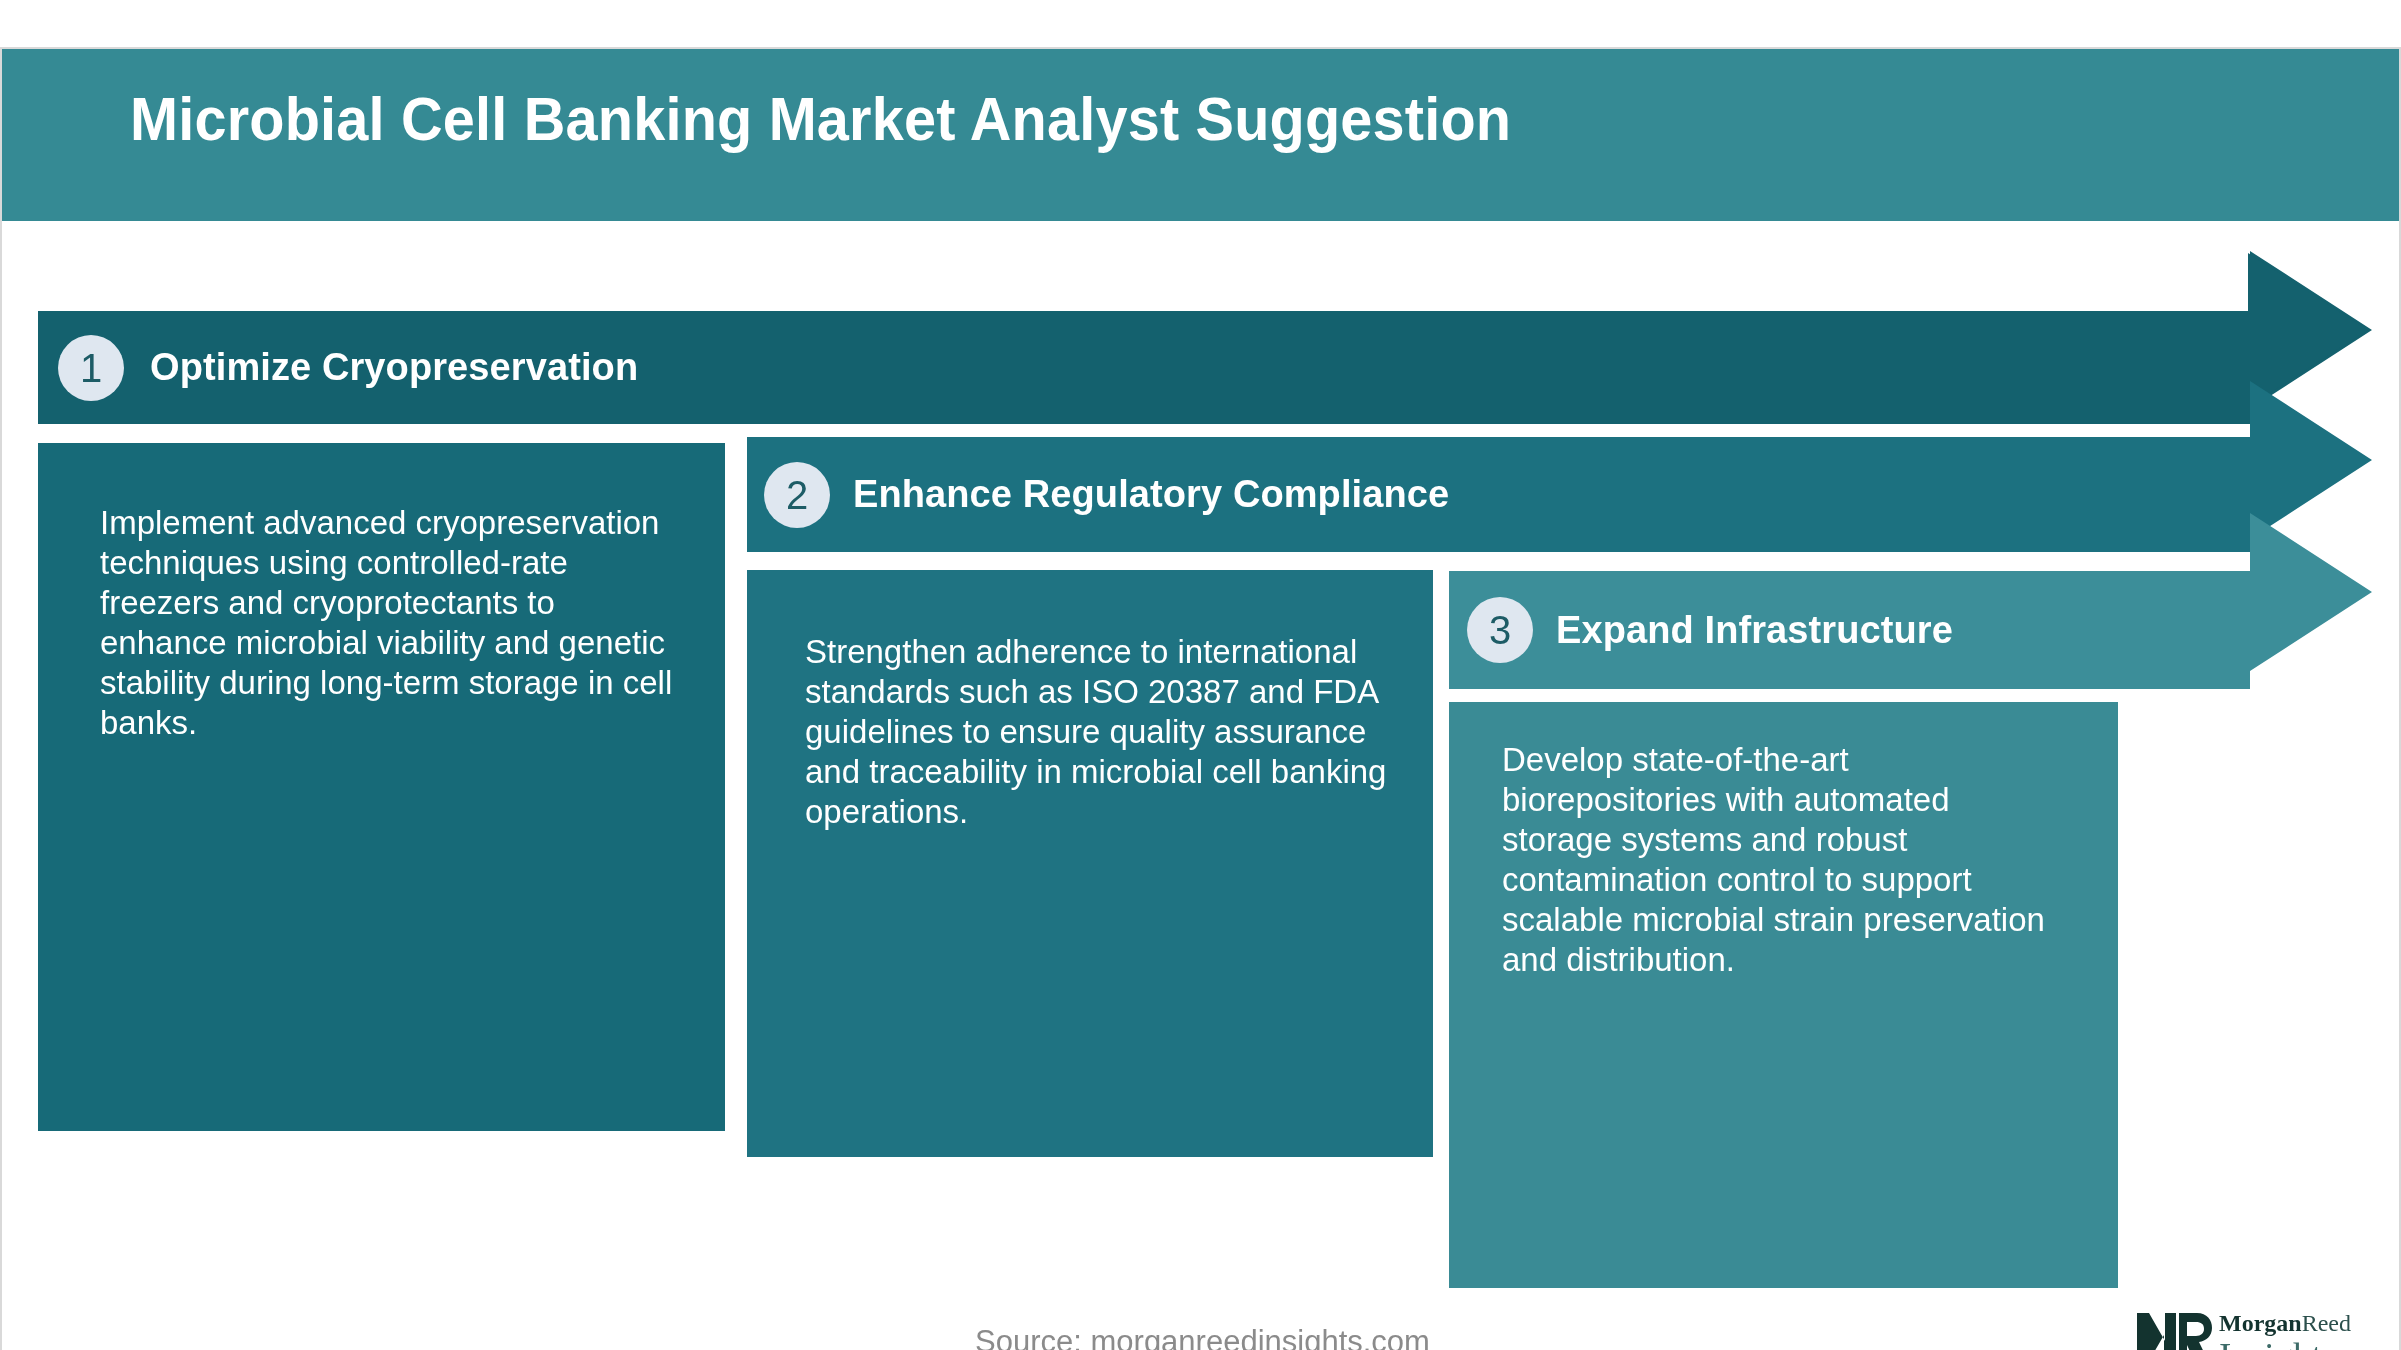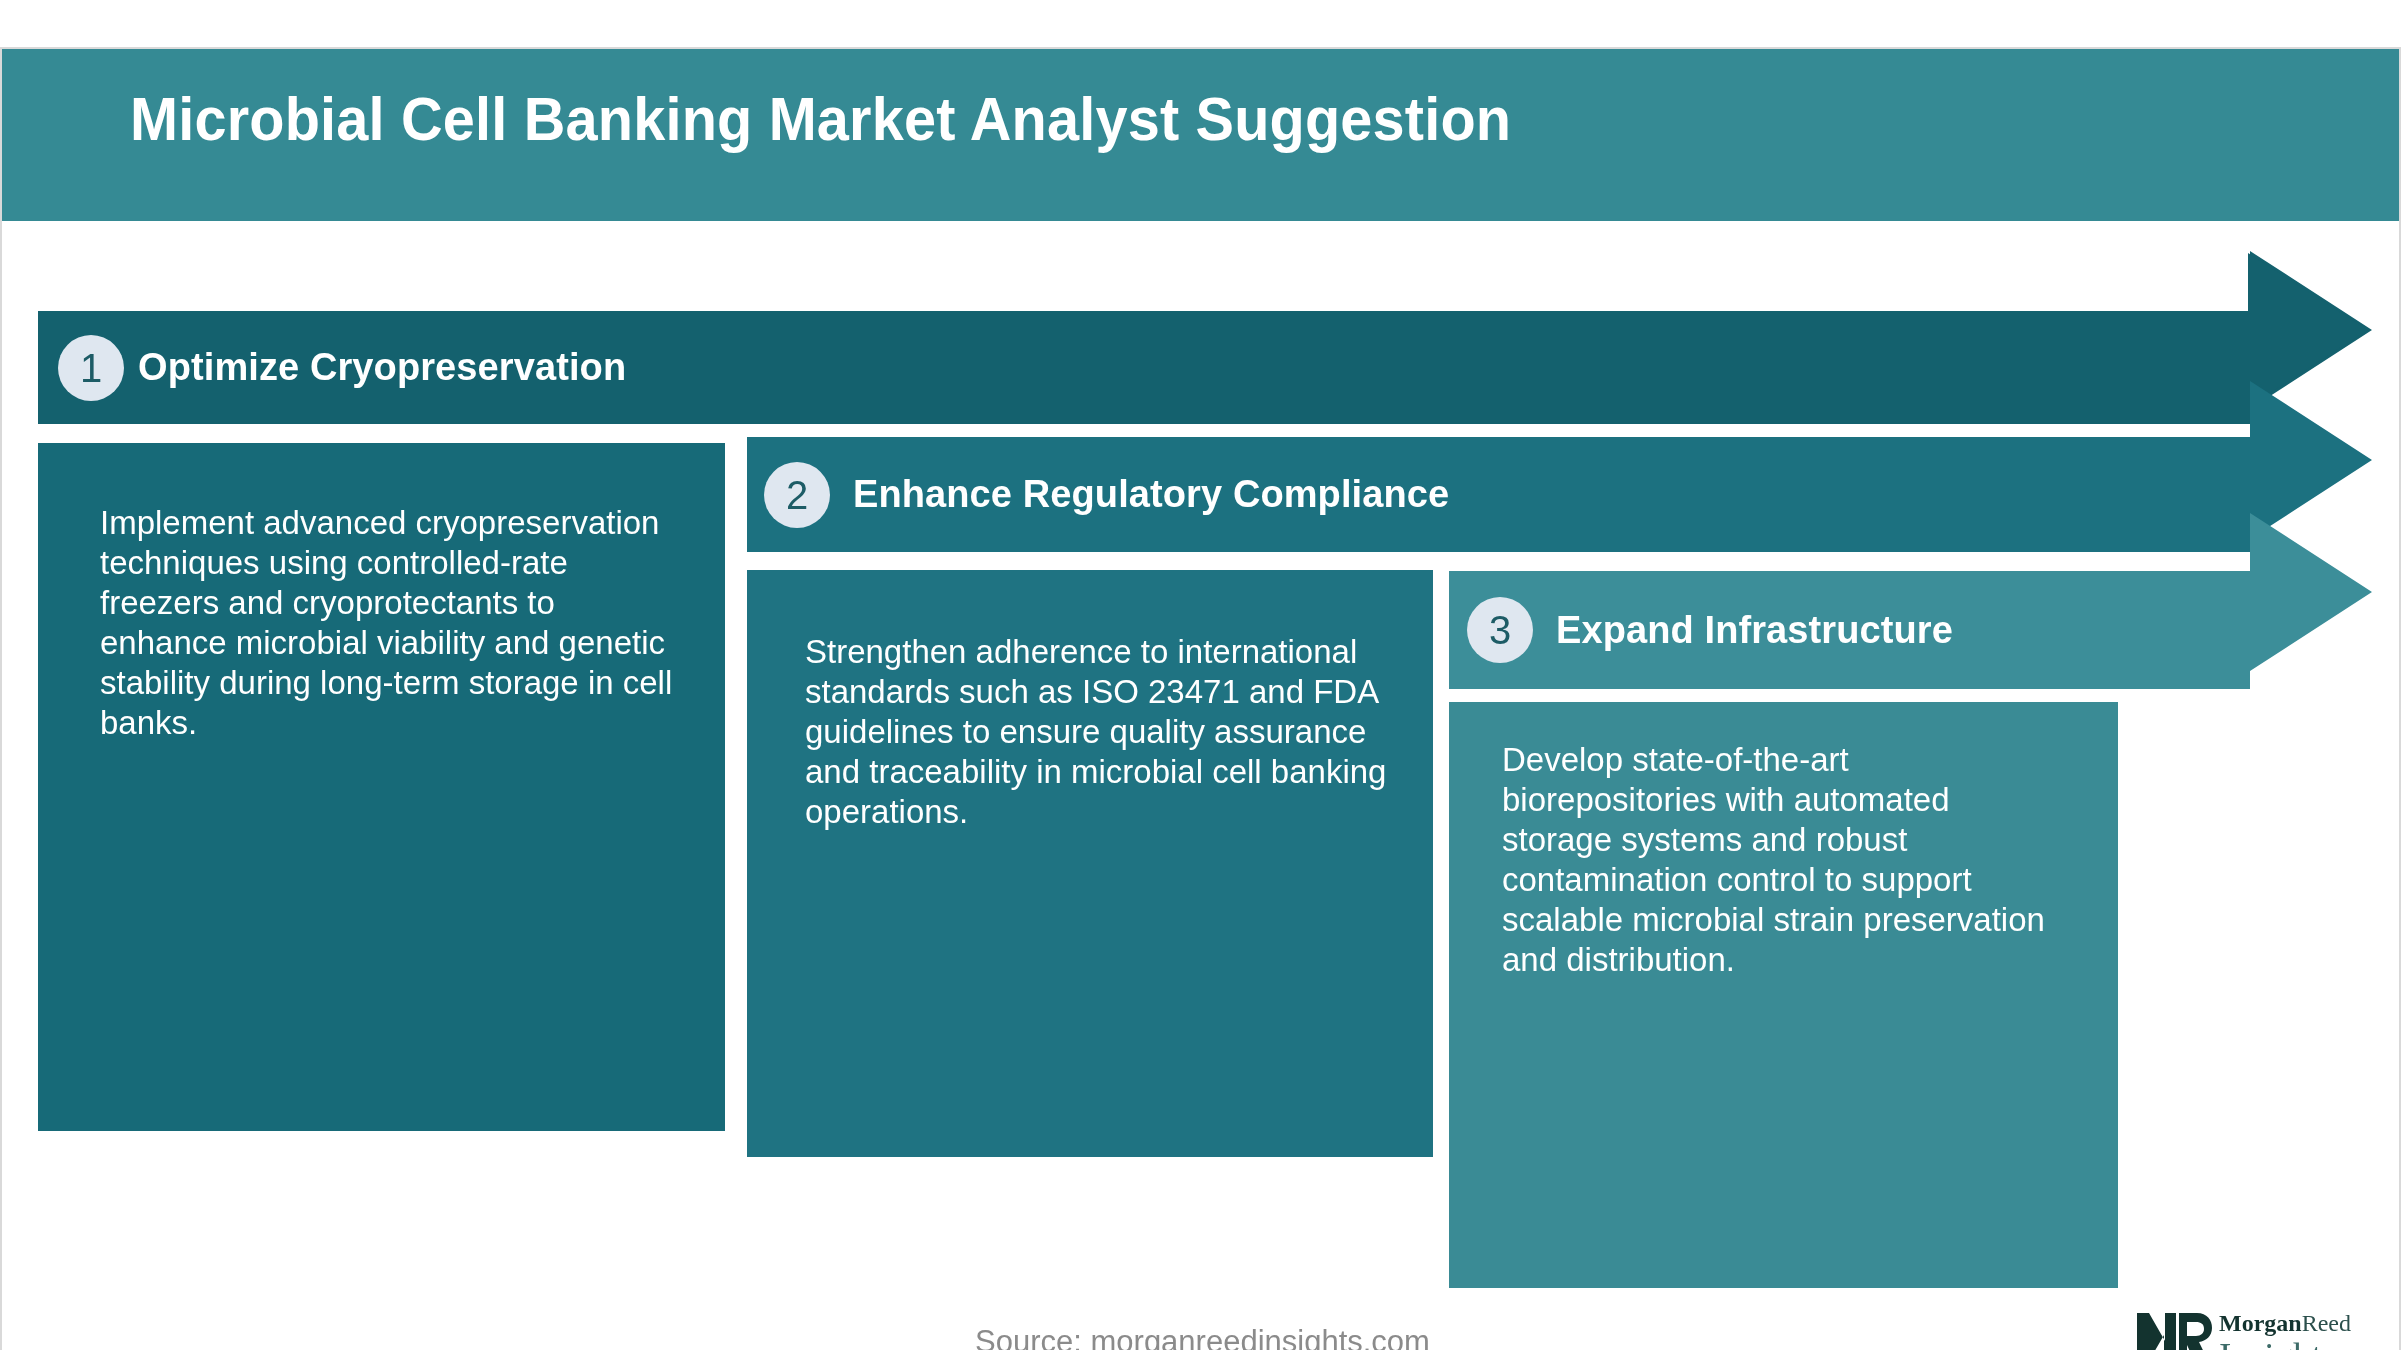--- a/index.html
+++ b/index.html
@@ -143,40 +143,40 @@
   <div class="band" style="left:36px; top:186px; width:2334px; height:190px;">
     <svg class="band-svg" width="2334" height="190" viewBox="0 0 2334 190">
       <path d="M0 78 L2212 78 L2212 16 L2334 95 L2212 174 L2212 112 L0 112 Z
                M0 78 L0 112 Z" fill="#14616e"></path>
       <path d="M4 76 H2210 V18 L2330 95 L2210 172 V114 H4 Z" fill="#14616e"></path>
       <rect x="0" y="76" width="2212" height="113" fill="#14616e"></rect>
     </svg>
     <div class="band-badge" style="left:20px; top:100px; width:66px; height:66px;">
       <span>1</span>
     </div>
-    <div class="band-label" style="left:100px; top:111px;text-align:center;">Optimize Cryopreservation</div>
+    <div class="band-label" style="left:112px; top:111px;text-align:center;">Optimize Cryopreservation</div>
   </div>
 
   <div class="panel" style="left:36px; top:394px; width:687px; height:688px; background:#176a78;">
     <div class="panel-text" style="left:62px; top:60px; width:580px;">Implement advanced cryopreservation techniques using controlled-rate freezers and cryoprotectants to enhance microbial viability and genetic stability during long-term storage in cell banks.</div>
   </div>
 
   <div class="band" style="left:745px; top:318px; width:1625px; height:190px;">
     <svg class="band-svg" width="1625" height="190" viewBox="0 0 1625 190">
       <path d="M0 70 H1503 V14 L1625 93 L1503 172 V116 H0 Z" fill="#1c7180"></path>
       <rect x="0" y="70" width="1503" height="115" fill="#1c7180"></rect>
     </svg>
     <div class="band-badge" style="left:17px; top:95px; width:66px; height:66px;">
       <span>2</span>
     </div>
     <div class="band-label" style="left:106px; top:106px;">Enhance Regulatory Compliance</div>
   </div>
 
   <div class="panel" style="left:745px; top:521px; width:686px; height:587px; background:#1f7382;">
-    <div class="panel-text" style="left:58px; top:62px; width:590px;">Strengthen adherence to international standards such as ISO 23471 and FDA guidelines to ensure quality assurance and traceability in microbial cell banking operations.</div>
+    <div class="panel-text" style="left:58px; top:62px; width:590px;">Strengthen adherence to international standards such as ISO 20387 and FDA guidelines to ensure quality assurance and traceability in microbial cell banking operations.</div>
   </div>
 
   <div class="band" style="left:1447px; top:450px; width:923px; height:190px;">
     <svg class="band-svg" width="923" height="190" viewBox="0 0 923 190">
       <path d="M0 72 H801 V14 L923 93 L801 172 V114 H0 Z" fill="#3c8e99"></path>
       <rect x="0" y="72" width="801" height="118" fill="#3c8e99"></rect>
     </svg>
     <div class="band-badge" style="left:18px; top:98px; width:66px; height:66px;">
       <span>3</span>
     </div>

